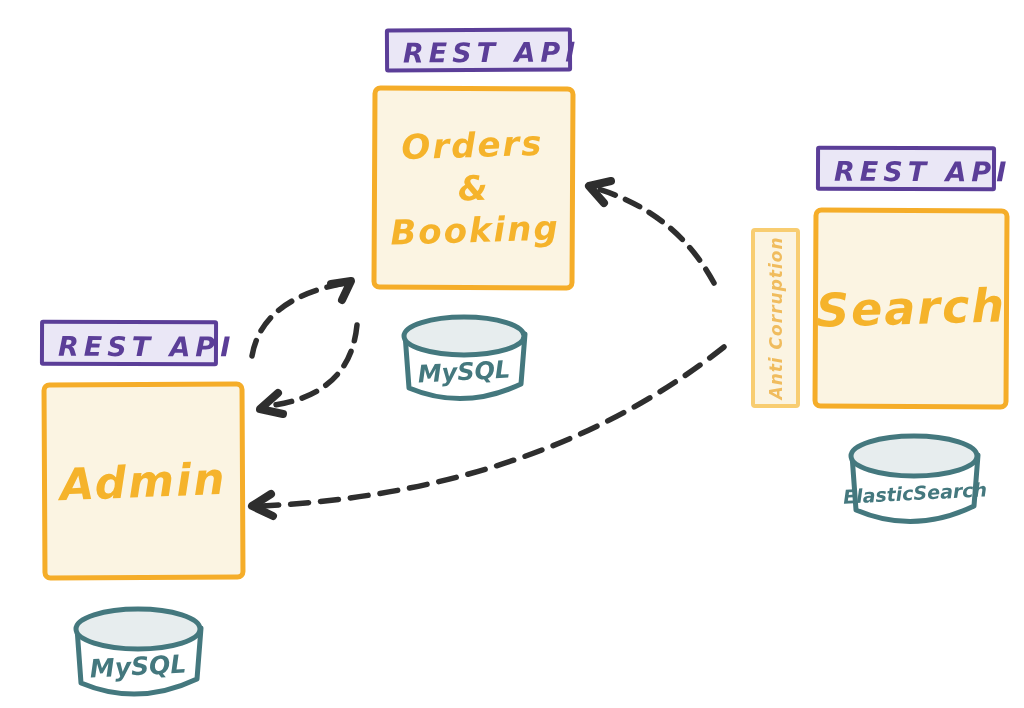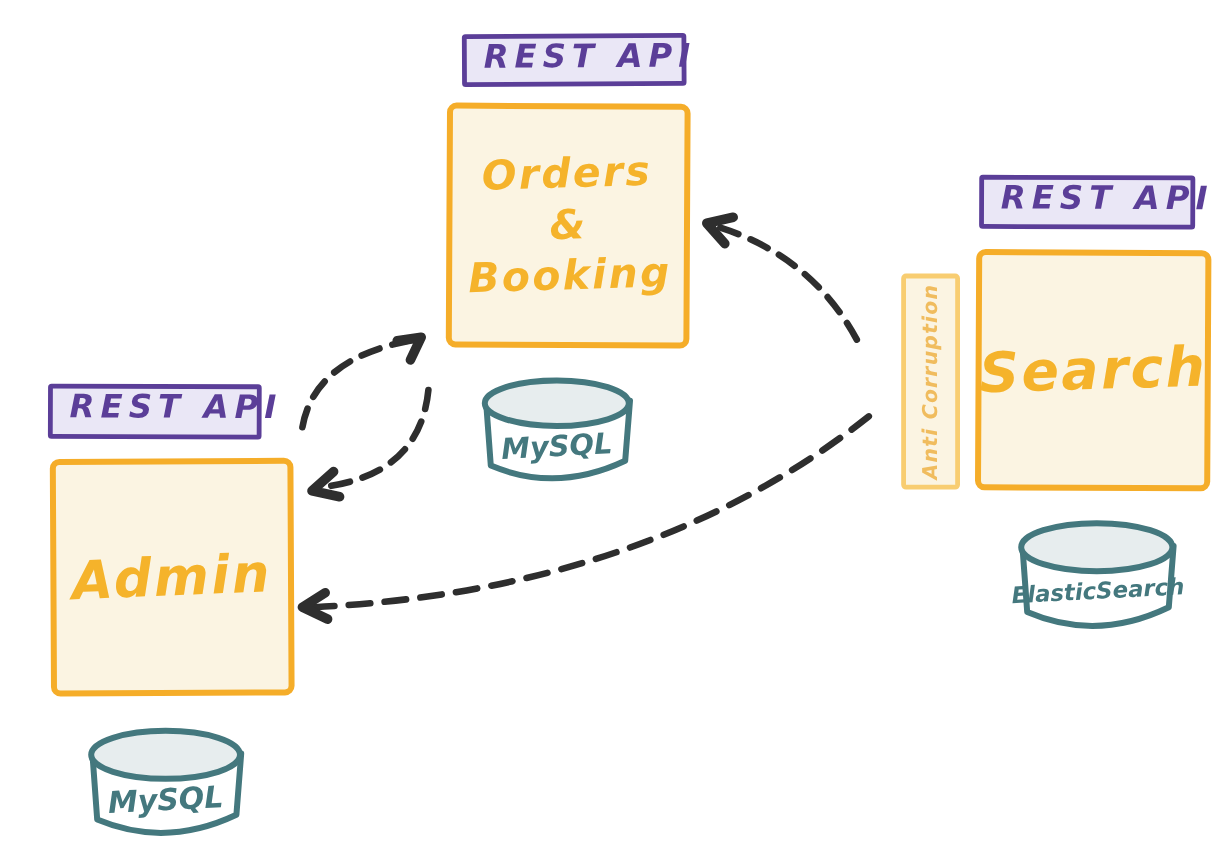--- a/index.html
+++ b/index.html
@@ -17,21 +17,21 @@
   
   .api-label {
     position: absolute;
     border: 4px solid #5b3e98;
     background: #eae7f6;
     color: #5b3e98;
     font-weight: bold;
     font-size: 27px;
     letter-spacing: 5px;
     display: flex;
-    align-items: flex-start;
+    align-items: flex-end;
     padding-left: 14px;
     border-radius: 3px;
     font-style: italic;
     white-space: nowrap;
   }
 
   
   .service-box {
     position: absolute;
     border: 5px solid #f5ad29;

